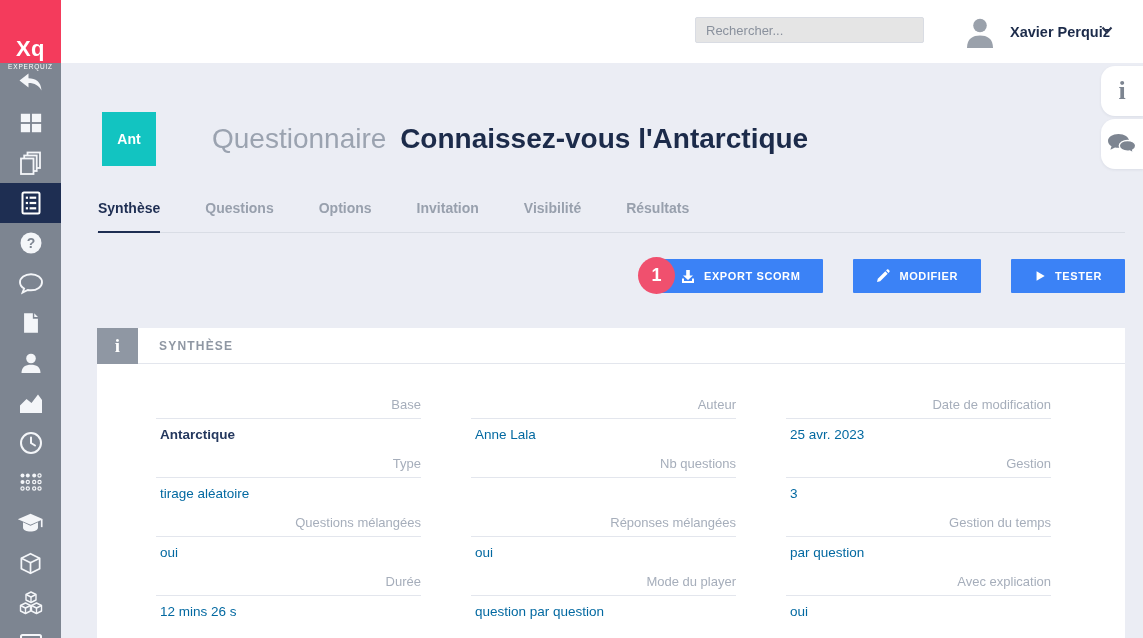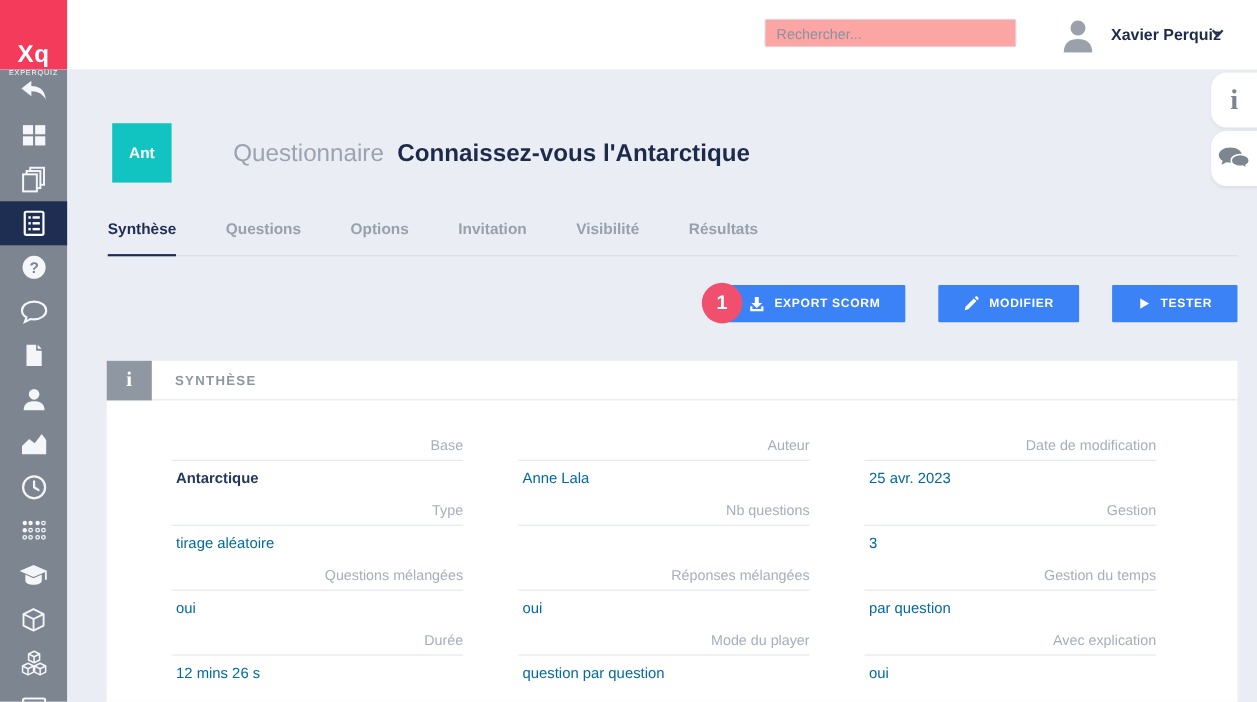--- a/index.html
+++ b/index.html
@@ -9,39 +9,39 @@
   
   .topbar { position:absolute; top:0; left:0; width:1143px; height:63px; background:#ffffff; z-index:4; }
   .logo { position:absolute; top:0; left:0; width:61px; height:63px; background:#f43b5c; color:#fff;
           display:flex; flex-direction:column; align-items:center; justify-content:center; }
   .logo-main { font-size:22px; font-weight:700; letter-spacing:0.5px; line-height:22px;margin-top:44px; }
   .logo-sub { font-size:6.5px; letter-spacing:0.8px; margin-top:3px; }
   .page-title { position:absolute; left:90px; top:0; height:63px; display:flex; align-items:center;
                 font-size:19px; font-weight:700; color:#1c2b4a; }
   .search-input { position:absolute; left:695px; top:17px; width:229px; height:26px; border:1px solid #d9dce3;
                   border-radius:2px; padding:0 10px; font-size:13px; color:#3a4150; outline:none;
-                  font-family:"Liberation Sans", sans-serif; background:#fca5a5; }
+                  font-family:"Liberation Sans", sans-serif; background:#e5e5e5; }
   .search-input::placeholder { color:#8a919d; }
   .avatar { position:absolute; left:963px; top:14px; width:34px; height:34px; overflow:hidden; }
   .user-name { position:absolute; left:1010px; top:0; height:63px; display:flex; align-items:center;
                font-size:14.5px; font-weight:700; color:#1c2b4a; }
   .user-chevron { position:absolute; left:1101px; top:26px; }
 
   
   .sidebar { position:absolute; top:63px; left:0; width:61px; height:575px; background:#7d8591; z-index:3; }
   .nav-item { width:61px; height:40px; display:flex; align-items:center; justify-content:center; cursor:pointer; }
   .nav-item.active { background:#1e2e52; }
 
   
   .main { position:absolute; top:63px; left:68px; width:1082px; height:575px; background:#ebedf4; }
 
   .quiz-header { position:absolute; top:49px; left:34px; display:flex; align-items:center; }
   .quiz-badge { width:54px; height:54px; background:#12c4c1; color:#fff; font-size:14px; font-weight:600;
                 display:flex; align-items:center; justify-content:center; }
-  .quiz-title { margin-left:56px; font-size:22px; }
+  .quiz-title { margin-left:56px; font-size:28px; }
   .quiz-type { color:#9ba3b0; font-weight:500; }
   .quiz-name { color:#1c2b4a; font-weight:700; margin-left:6px; }
 
   .tabs { position:absolute; top:137px; left:29px; width:1028px; border-bottom:1px solid #d9dde5;
           display:flex; padding-left:1px; }
   .tab { font-size:14px; font-weight:600; color:#98a0ad; padding-bottom:15px; margin-right:45px; cursor:pointer; }
   .tab.active { color:#1e2e52; border-bottom:2px solid #1e2e52; margin-bottom:-1px; }
 
   .actions { position:absolute; top:196px; right:25px; display:flex; gap:30px; }
   .btn-wrap { position:relative; }

